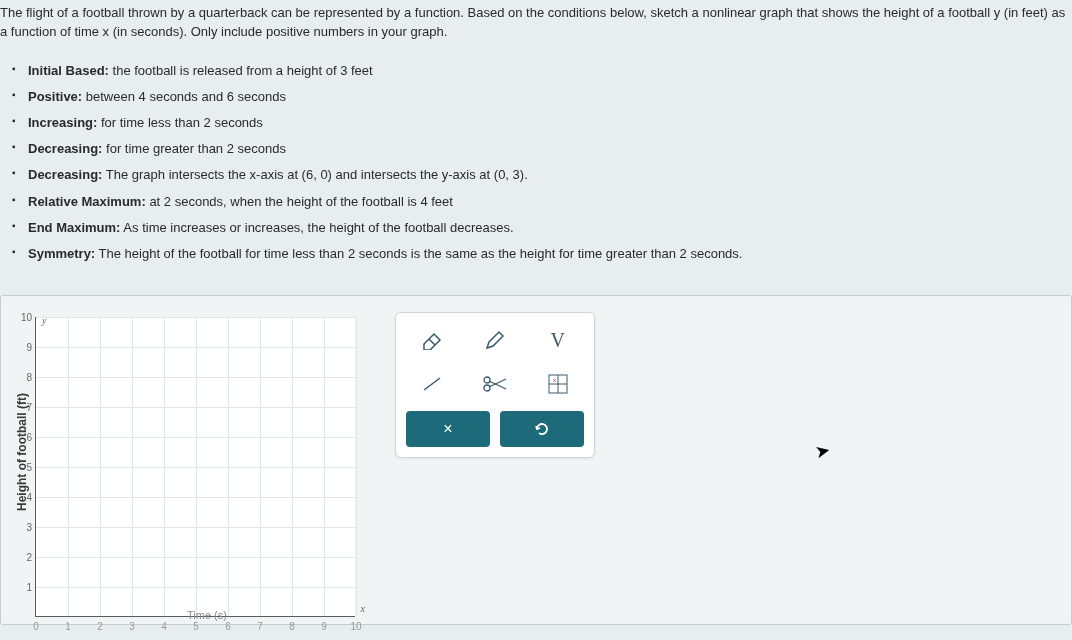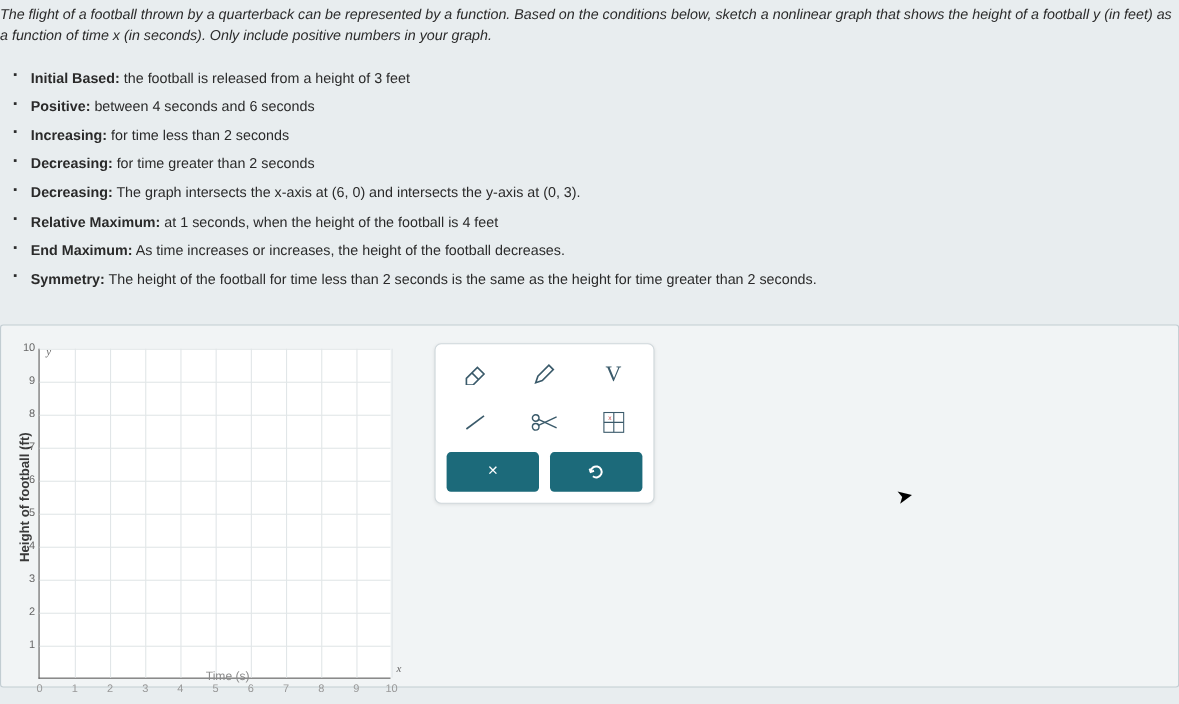--- a/index.html
+++ b/index.html
@@ -9,21 +9,20 @@
     color: #2a2a2a;
     background: #e8edef;
     width: 1072px;
     height: 640px;
     overflow: hidden;
     position: relative;
   }
   .question-text {
     padding: 4px 6px 8px 0;
     line-height: 1.45;
-    font-style: italic;
   }
   .bullets {
     padding: 8px 0 0 12px;
   }
   .bullets li {
     list-style: none;
     position: relative;
     padding: 4px 0 4px 16px;
     line-height: 1.4;
   }
@@ -155,21 +154,21 @@
 <div class="question-text">
   <span>The flight of a football thrown by a quarterback can be represented by a function. Based on the conditions below, sketch a nonlinear graph that shows the height of a football y (in feet) as a function of time x (in seconds). Only include positive numbers in your graph.</span>
 </div>
 
 <ul class="bullets">
   <li><span class="bold">Initial Based:</span><span> the football is released from a height of 3 feet</span></li>
   <li><span class="bold">Positive:</span><span> between 4 seconds and 6 seconds</span></li>
   <li><span class="bold">Increasing:</span><span> for time less than 2 seconds</span></li>
   <li><span class="bold">Decreasing:</span><span> for time greater than 2 seconds</span></li>
   <li><span class="bold">Decreasing:</span><span> The graph intersects the x-axis at (6, 0) and intersects the y-axis at (0, 3).</span></li>
-  <li><span class="bold">Relative Maximum:</span><span> at 1 seconds, when the height of the football is 4 feet</span></li>
+  <li><span class="bold">Relative Maximum:</span><span> at 2 seconds, when the height of the football is 4 feet</span></li>
   <li><span class="bold">End Maximum:</span><span> As time increases or increases, the height of the football decreases.</span></li>
   <li><span class="bold">Symmetry:</span><span> The height of the football for time less than 2 seconds is the same as the height for time greater than 2 seconds.</span></li>
 </ul>
 
 <div class="workspace">
 
   <div class="graph-wrap">
     <div class="ylabel">Height of football (ft)</div>
     <div style="position:relative;">
       <div class="plot">

